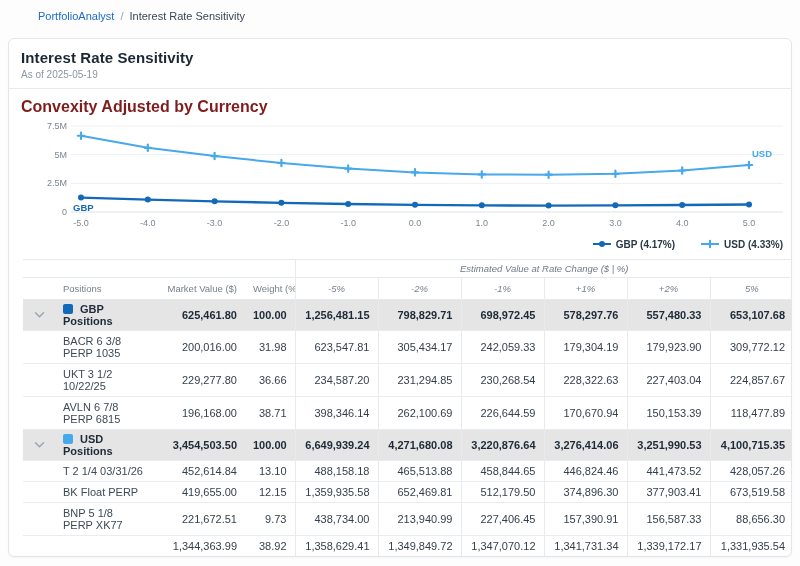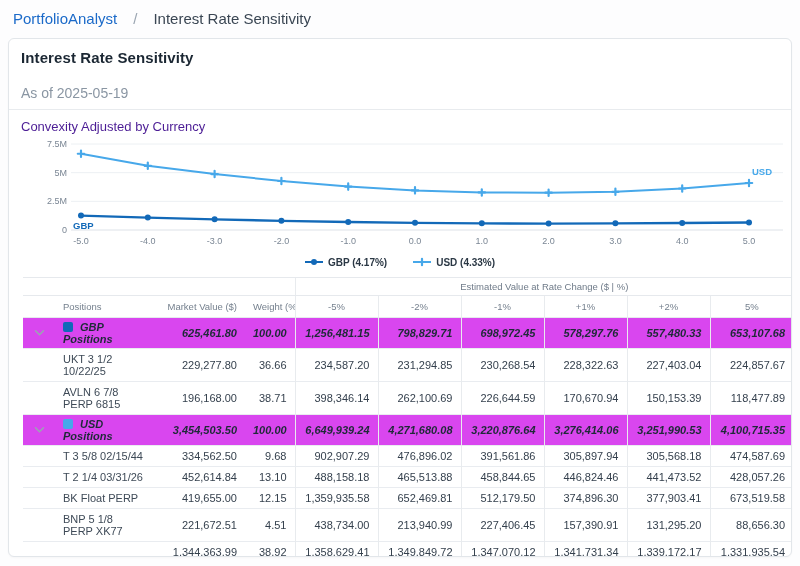--- a/index.html
+++ b/index.html
@@ -1,52 +1,52 @@
 <!DOCTYPE html>
 <html><head>
 <meta charset="utf-8">
 <style>
   * { box-sizing: border-box; margin: 0; padding: 0; }
   html,body { width:800px; height:566px; overflow:hidden; background:#fdfdfe;
     font-family:"Liberation Sans","DejaVu Sans",sans-serif; color:#2e3a46; }
 
   
-  .breadcrumb { display:flex; align-items:center; gap:16px; padding:10px 0 0 13px; font-size:15px; }
+  .breadcrumb { display:flex; align-items:center; gap:6px; padding:10px 0 0 13px; font-size:11px;margin-left:25px; }
   .crumb-link { color:#1b6ac9; text-decoration:none; cursor:pointer; }
   .crumb-sep { color:#9aa5b1; }
   .crumb-current { color:#3a4653; }
 
   
   .card { position:absolute; left:8px; right:8px; top:38px; bottom:9px;
     background:#fff; border:1px solid #e2e6ea; border-radius:6px; overflow:hidden;
     box-shadow:0 1px 2px rgba(20,30,40,.03); }
   .card-head { padding:10px 12px 8px; border-bottom:1px solid #e8ebee; }
   .card-title { font-size:15px; font-weight:bold; color:#1b2733; letter-spacing:.1px; }
-  .card-date { font-size:14px; color:#8a96a3; margin-top:19px; }
-
-  .chart-title { font-size:13px; font-weight:normal; color:#4c1d95; padding:9px 12px 2px; }
+  .card-date { font-size:10px; color:#8a96a3; margin-top:3px; }
+
+  .chart-title { font-size:16px; font-weight:bold; color:#7f1d1d; padding:9px 12px 2px; }
   .chart-wrap { padding:2px 8px 0 8px; }
   svg text { font-family:"Liberation Sans","DejaVu Sans",sans-serif; }
 
-  .legend { display:flex; justify-content:center; align-items:center; gap:26px; height:18px; margin-top:1px; }
+  .legend { display:flex; justify-content:flex-end; align-items:center; gap:26px; height:18px; margin-top:1px; }
   .legend-item { display:flex; align-items:center; gap:5px; font-size:10px; font-weight:bold; color:#2b3845; cursor:pointer; }
 
   
   table.positions { border-collapse:collapse; table-layout:fixed; width:770px; margin:6px 14px 0; font-size:11px; }
   thead th { font-weight:normal; color:#75808e; font-size:9.5px; padding:4px 8px; white-space:nowrap; overflow:hidden; }
   tr.grp-hdr th { border-top:1px solid #e6e9ed; border-bottom:1px solid #e6e9ed; padding:3px 6px; color:#6f7b89; }
   tr.col-hdr th { border-bottom:1px solid #e6e9ed; padding:5px 8px 5px; }
   .val-col { border-left:1px solid #e8ebee; }
   th.h-left { text-align:left; }
   th.h-right { text-align:right; }
-  th.h-center { text-align:center; }
+  th.h-center { text-align:center;font-style:italic; }
   tbody td { border-top:1px solid #e9ecf0; padding:4px 8px; vertical-align:middle; }
   tbody tr:first-child td { border-top:none; }
   td.num { text-align:right; color:#333f4c; font-variant-numeric:tabular-nums; }
-  tr.group { background:#d946ef;font-style:italic; }
+  tr.group { background:#e5e5e5; }
   tr.group td { font-weight:bold; color:#1e2a37; padding-top:3px; padding-bottom:3px; }
   tr.position td.label-cell { color:#3e4a57; }
   td.exp-cell { text-align:center; padding:2px; }
   .swatch { display:inline-block; width:10px; height:10px; border-radius:2px; margin-right:7px; vertical-align:-1px; }
   .chev { cursor:pointer; }
 </style>
 </head>
 <body>
 
 <div class="breadcrumb">
@@ -169,20 +169,32 @@
           <td class="num">100.00</td>
           <td class="num val-col">1,256,481.15</td>
           <td class="num val-col">798,829.71</td>
           <td class="num val-col">698,972.45</td>
           <td class="num val-col">578,297.76</td>
           <td class="num val-col">557,480.33</td>
           <td class="num val-col">653,107.68</td>
         </tr>
         <tr class="position">
           <td class="exp-cell"></td>
+          <td class="label-cell"><span>BACR 6 3/8 PERP 1035</span></td>
+          <td class="num">200,016.00</td>
+          <td class="num">31.98</td>
+          <td class="num val-col">623,547.81</td>
+          <td class="num val-col">305,434.17</td>
+          <td class="num val-col">242,059.33</td>
+          <td class="num val-col">179,304.19</td>
+          <td class="num val-col">179,923.90</td>
+          <td class="num val-col">309,772.12</td>
+        </tr>
+        <tr class="position">
+          <td class="exp-cell"></td>
           <td class="label-cell"><span>UKT 3 1/2 10/22/25</span></td>
           <td class="num">229,277.80</td>
           <td class="num">36.66</td>
           <td class="num val-col">234,587.20</td>
           <td class="num val-col">231,294.85</td>
           <td class="num val-col">230,268.54</td>
           <td class="num val-col">228,322.63</td>
           <td class="num val-col">227,403.04</td>
           <td class="num val-col">224,857.67</td>
         </tr>
@@ -207,32 +219,20 @@
           <td class="num">100.00</td>
           <td class="num val-col">6,649,939.24</td>
           <td class="num val-col">4,271,680.08</td>
           <td class="num val-col">3,220,876.64</td>
           <td class="num val-col">3,276,414.06</td>
           <td class="num val-col">3,251,990.53</td>
           <td class="num val-col">4,100,715.35</td>
         </tr>
         <tr class="position">
           <td class="exp-cell"></td>
-          <td class="label-cell"><span>T 3 5/8 02/15/44</span></td>
-          <td class="num">334,562.50</td>
-          <td class="num">9.68</td>
-          <td class="num val-col">902,907.29</td>
-          <td class="num val-col">476,896.02</td>
-          <td class="num val-col">391,561.86</td>
-          <td class="num val-col">305,897.94</td>
-          <td class="num val-col">305,568.18</td>
-          <td class="num val-col">474,587.69</td>
-        </tr>
-        <tr class="position">
-          <td class="exp-cell"></td>
           <td class="label-cell"><span>T 2 1/4 03/31/26</span></td>
           <td class="num">452,614.84</td>
           <td class="num">13.10</td>
           <td class="num val-col">488,158.18</td>
           <td class="num val-col">465,513.88</td>
           <td class="num val-col">458,844.65</td>
           <td class="num val-col">446,824.46</td>
           <td class="num val-col">441,473.52</td>
           <td class="num val-col">428,057.26</td>
         </tr>
@@ -245,26 +245,26 @@
           <td class="num val-col">652,469.81</td>
           <td class="num val-col">512,179.50</td>
           <td class="num val-col">374,896.30</td>
           <td class="num val-col">377,903.41</td>
           <td class="num val-col">673,519.58</td>
         </tr>
         <tr class="position">
           <td class="exp-cell"></td>
           <td class="label-cell"><span>BNP 5 1/8 PERP XK77</span></td>
           <td class="num">221,672.51</td>
-          <td class="num">4.51</td>
+          <td class="num">9.73</td>
           <td class="num val-col">438,734.00</td>
           <td class="num val-col">213,940.99</td>
           <td class="num val-col">227,406.45</td>
           <td class="num val-col">157,390.91</td>
-          <td class="num val-col">131,295.20</td>
+          <td class="num val-col">156,587.33</td>
           <td class="num val-col">88,656.30</td>
         </tr>
         <tr class="position">
           <td class="exp-cell"></td>
           <td class="label-cell"></td>
           <td class="num">1,344,363.99</td>
           <td class="num">38.92</td>
           <td class="num val-col">1,358,629.41</td>
           <td class="num val-col">1,349,849.72</td>
           <td class="num val-col">1,347,070.12</td>

